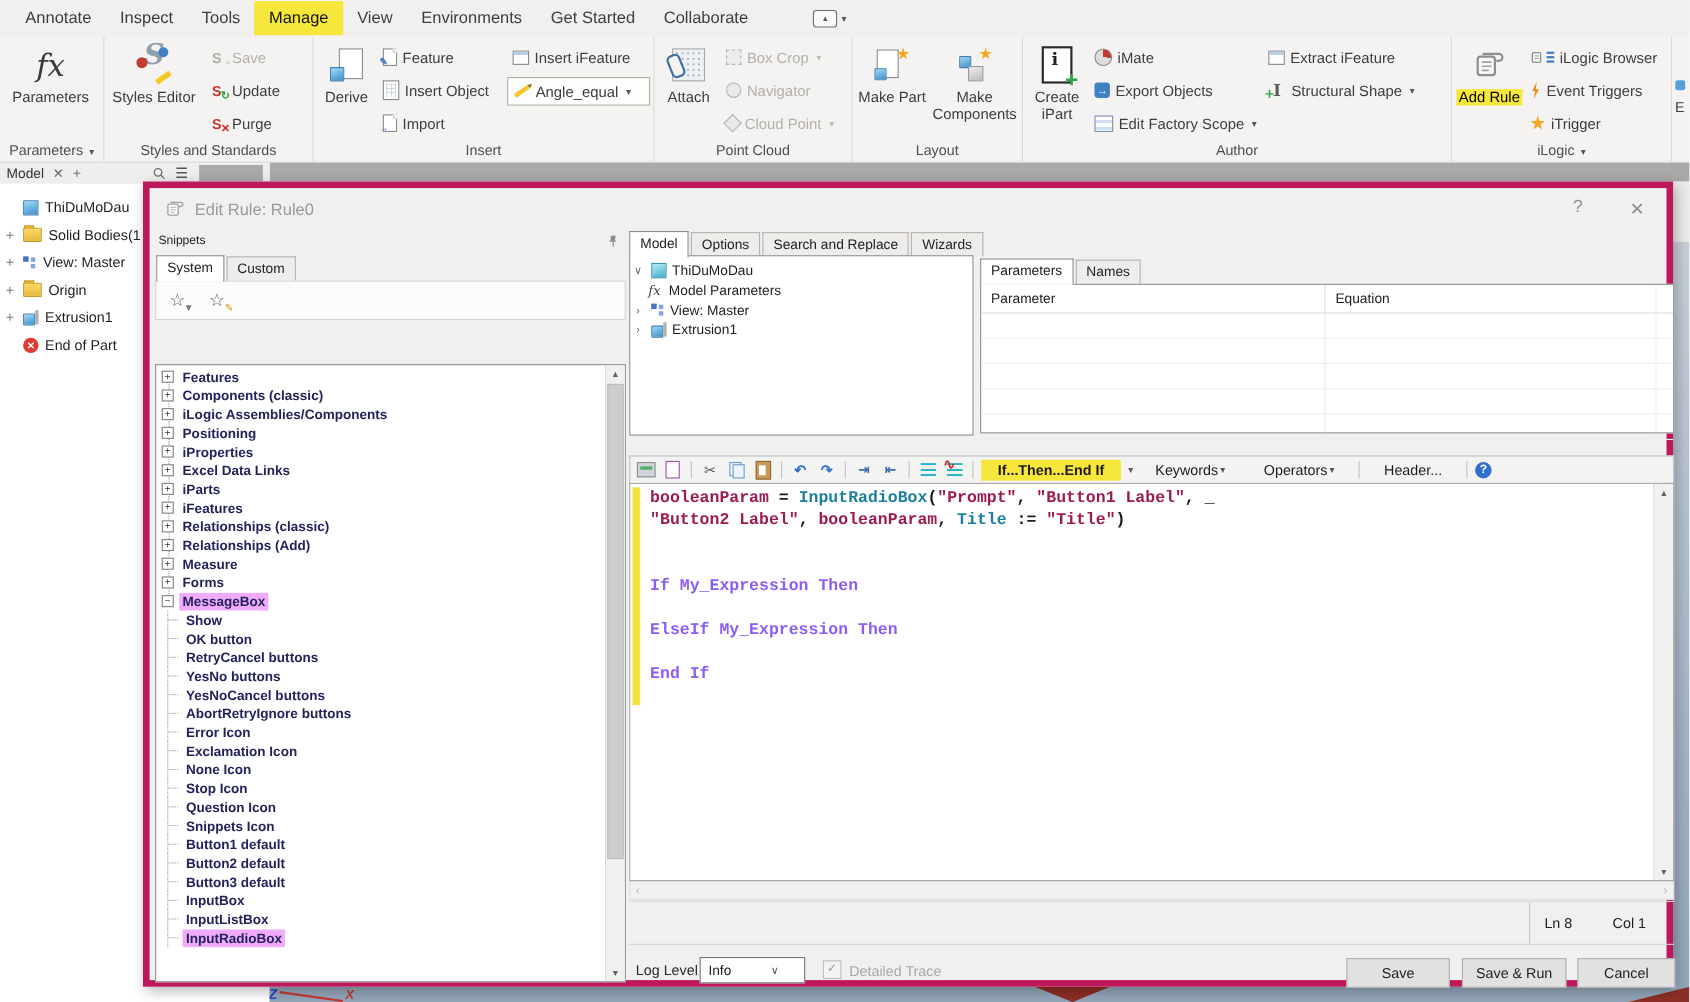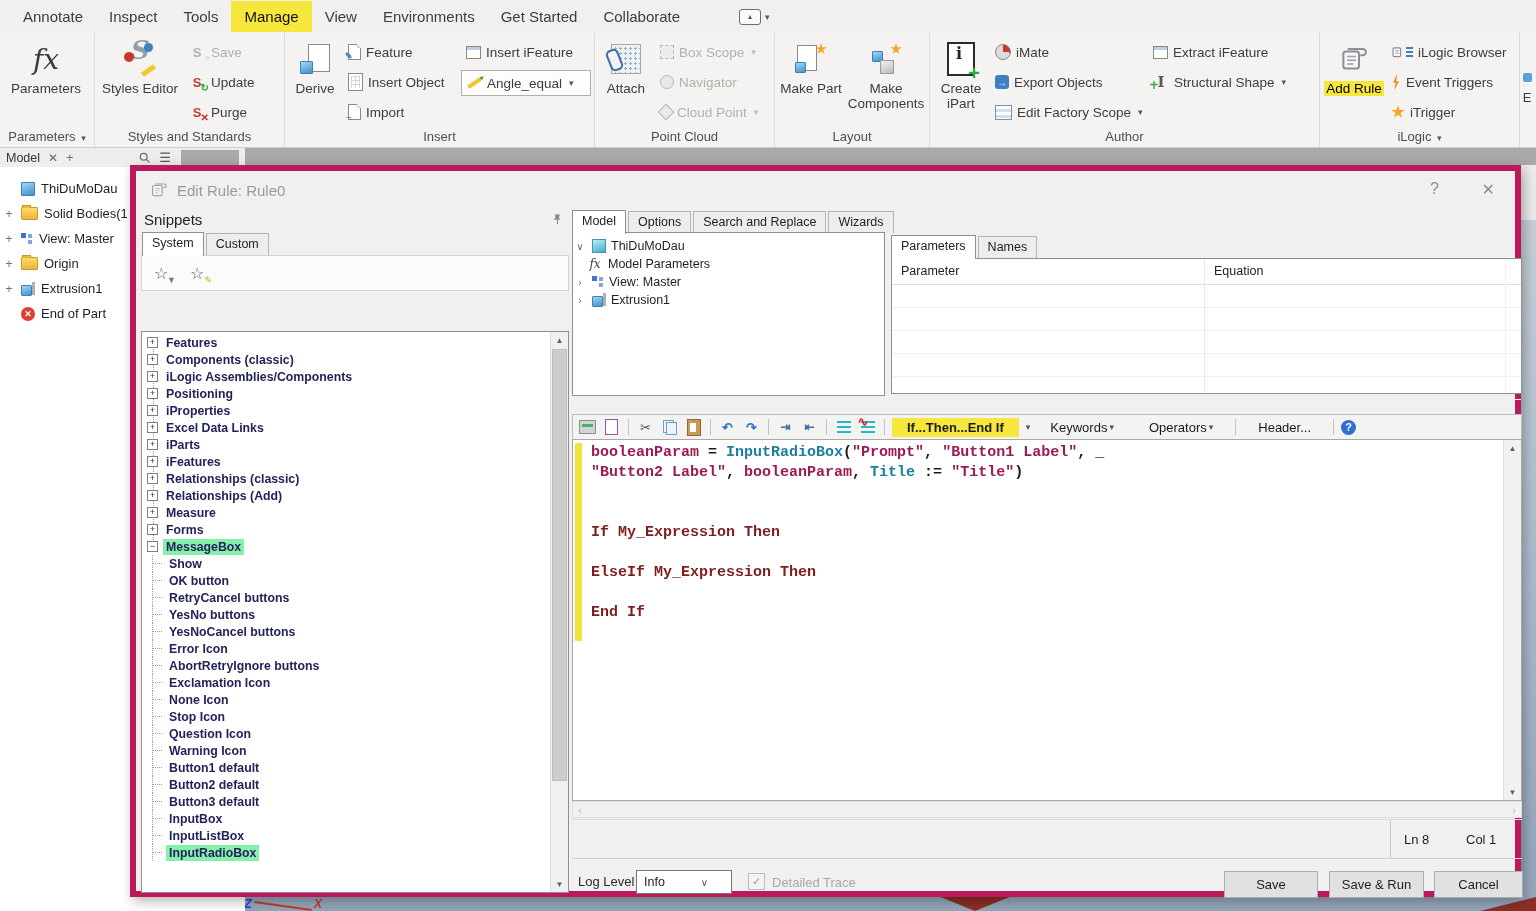--- a/index.html
+++ b/index.html
@@ -117,37 +117,37 @@
   .dialog{position:absolute;left:130px;top:165px;width:1391px;height:732px;background:#f0f0f0;border:6px solid #be185d;box-shadow:3px 4px 12px rgba(0,0,0,.3);box-sizing:border-box;z-index:5}
   .d-title{height:38px;display:flex;align-items:center;padding-left:14px;gap:9px;font-size:15px;color:#9a9a9a}
   .d-help{position:absolute;top:9px;right:76px;font-size:16px;color:#8c8c8c}
   .d-close{position:absolute;top:9px;right:20px;font-size:16px;color:#8c8c8c}
 
   .tab{font-size:12.5px;color:#222;padding:3px 9px 4px;background:#eeedec;border:1px solid #b5b2af;border-bottom:none;margin-right:2px;white-space:nowrap}
   .tab.active{background:#fff;position:relative;z-index:2;border-color:#8f8f8f;padding-bottom:6px;margin-bottom:-1px}
 
   
   .snips{position:absolute;left:5px;top:38px;width:428px;height:684px}
-  .sn-header{height:20px;font-size:15px;color:#222;display:flex;align-items:center;justify-content:space-between;padding:0 6px 0 3px}
+  .sn-header{height:20px;font-size:11px;color:#222;display:flex;align-items:center;justify-content:space-between;padding:0 6px 0 3px}
   .sn-tabs{height:26px;display:flex;align-items:flex-end;padding-left:1px;position:relative;z-index:2}
   .sn-toolbar{height:36px;border:1px solid #d6d4d2;background:#fbfbfa;display:flex;align-items:center;gap:16px;padding-left:12px;box-sizing:border-box;position:relative;z-index:1}
   .starbtn{position:relative;font-size:16px;color:#5a5a5a;width:20px}
   .starbtn .mini{position:absolute;right:-2px;bottom:-2px;font-size:9px}
   .mini.funnel{color:#7a7a7a}
   .mini.pen2{color:#d89a12}
   .sn-list{position:absolute;left:0;top:122px;width:428px;height:562px;background:#fff;border:1px solid #8f8f8f;overflow:hidden;box-sizing:border-box}
   .sn-rows{position:absolute;left:0;top:2px;right:17px;bottom:0;padding-left:4px}
   .sn-rows::before{content:'';position:absolute;left:11px;top:8px;height:206px;border-left:1px dotted #9b9b9b}
   .snip-row{height:17px;display:flex;align-items:center;font-size:12.3px;font-weight:600;color:#23235c;white-space:nowrap;position:relative}
   .snip-row .tg{flex:none}
   .snip-row.top .tg{width:11px;height:11px;border:1px solid #7f7f7f;background:#fff;font-size:9px;line-height:9px;text-align:center;color:#333;margin:0 5px 0 1px;box-sizing:border-box;position:relative;z-index:1;font-weight:normal}
   .snip-row.child .tg{width:13px;height:17px;margin-left:6px;border-left:1px dotted #9b9b9b;position:relative}
   .snip-row.child .tg::after{content:'';position:absolute;top:8px;left:0;width:9px;border-top:1px dotted #9b9b9b}
   .snip-row .lb{padding:1px 3px}
-  .snip-row.hl .lb{background:#86efac}
+  .snip-row.hl .lb{background:#f0abfc}
   .sn-scroll{position:absolute;right:0;top:0;width:17px;height:100%;background:#f0f0f0;border-left:1px solid #dcdcdc}
   .sc-arrow{height:16px;display:flex;align-items:center;justify-content:center;font-size:8px;color:#606060}
   .sc-arrow.bot{position:absolute;bottom:0;left:0;right:0}
   .sc-thumb{position:absolute;left:1px;right:1px;top:17px;height:430px;background:#cdcdcd;border:1px solid #bdbdbd}
 
   
   .mtabs{position:absolute;left:436px;top:40px;display:flex;align-items:flex-end;height:22px}
   .mtree{position:absolute;left:436px;top:61px;width:313px;height:164px;background:#fff;border:1px solid #8f8f8f;box-sizing:border-box;padding-top:4px}
   .mt-row{height:18px;display:flex;align-items:center;font-size:12.5px;color:#1e1e1e;gap:5px;white-space:nowrap}
   .mt-caret{width:14px;text-align:center;color:#666;font-size:10px;flex:none}
@@ -181,21 +181,21 @@
   .blue{color:#2f6fd0;font-weight:bold}
   .teal-lines{width:14px;height:12px;background:repeating-linear-gradient(#2ab6c9 0 2px,transparent 2px 5px)}
   .teal-lines.red-s{position:relative}
   .teal-lines.red-s::after{content:'∿';position:absolute;left:-3px;top:-7px;color:#d02b2b;font-weight:bold;font-size:13px}
   .indent-ic{font-size:12px;color:#3f6fae;font-weight:bold}
   .helpc{width:15px;height:15px;border-radius:50%;background:#2e6fd0;color:#fff;font-size:11px;font-weight:bold;display:flex;align-items:center;justify-content:center}
 
   .codearea{position:absolute;left:436px;top:268px;width:950px;height:362px;background:#fff;border:1px solid #a8a8a8;box-sizing:border-box;overflow:hidden}
   .modbar{position:absolute;left:2px;top:3px;width:7px;height:198px;background:#f3e23c}
   .code-lines{position:absolute;left:18px;top:3px;font-family:"Liberation Mono","DejaVu Sans Mono",monospace;font-size:15px;font-weight:bold;line-height:20px;white-space:pre}
-  .c-m{color:#9b1b52}.c-f{color:#1b7f9e}.c-k{color:#1a1a1a}.c-r{color:#7f1d1d}
+  .c-m{color:#9b1b52}.c-f{color:#1b7f9e}.c-k{color:#1a1a1a}.c-r{color:#8b5cf6}
   .code-vscroll{position:absolute;right:0;top:0;width:17px;height:100%;background:#f1f1f1;border-left:1px solid #e0e0e0}
   .code-hscroll{position:absolute;left:436px;top:630px;width:950px;height:17px;background:#f1f1f1;border:1px solid #dedede;display:flex;justify-content:space-between;align-items:center;padding:0 5px;box-sizing:border-box;color:#b5b5b5;font-size:11px}
 
   .statusrow{position:absolute;left:436px;top:648px;width:950px;height:40px;border-top:1px solid #dadada;border-bottom:1px solid #d2d2d2;box-sizing:border-box}
   .st-sep{position:absolute;left:818px;top:0;bottom:0;border-left:1px solid #c9c9c9}
   .st-ln{position:absolute;left:832px;top:12px;font-size:13px;color:#1e1e1e}
   .st-col{position:absolute;left:894px;top:12px;font-size:13px;color:#1e1e1e}
 
   .f-label{position:absolute;left:442px;top:703px;font-size:13px;color:#2a2a2a}
   .f-select{position:absolute;left:500px;top:699px;width:96px;height:24px;border:1px solid #767676;background:#fff;font-size:12.5px;color:#1e1e1e;display:flex;align-items:center;justify-content:space-between;padding:0 23px 0 7px;box-sizing:border-box}
@@ -336,21 +336,21 @@
           <div class="bic">
             <span class="attach-ic">
                 <span class="clip"></span>
               </span>
           </div>
           <div class="bb-label">Attach</div>
         </div>
         <div class="scol">
           <div class="sbtn dis">
             <span class="crop-ic"></span>
-            <span>Box Scope</span>
+            <span>Box Crop</span>
               <span class="dd">▾</span>
           </div>
           <div class="sbtn dis">
             <span class="nav-ic"></span>
             <span>Navigator</span>
           </div>
           <div class="sbtn dis">
             <span class="cloud-ic"></span>
             <span>Cloud Point</span>
               <span class="dd">▾</span>
@@ -619,45 +619,45 @@
             <div class="snip-row child">
               <span class="tg"></span>
               <span class="lb">YesNo buttons</span>
             </div>
             <div class="snip-row child">
               <span class="tg"></span>
               <span class="lb">YesNoCancel buttons</span>
             </div>
             <div class="snip-row child">
               <span class="tg"></span>
+              <span class="lb">AbortRetryIgnore buttons</span>
+            </div>
+            <div class="snip-row child">
+              <span class="tg"></span>
               <span class="lb">Error Icon</span>
             </div>
             <div class="snip-row child">
               <span class="tg"></span>
-              <span class="lb">AbortRetryIgnore buttons</span>
-            </div>
-            <div class="snip-row child">
-              <span class="tg"></span>
               <span class="lb">Exclamation Icon</span>
             </div>
             <div class="snip-row child">
               <span class="tg"></span>
               <span class="lb">None Icon</span>
             </div>
             <div class="snip-row child">
               <span class="tg"></span>
               <span class="lb">Stop Icon</span>
             </div>
             <div class="snip-row child">
               <span class="tg"></span>
               <span class="lb">Question Icon</span>
             </div>
             <div class="snip-row child">
               <span class="tg"></span>
-              <span class="lb">Warning Icon</span>
+              <span class="lb">Snippets Icon</span>
             </div>
             <div class="snip-row child">
               <span class="tg"></span>
               <span class="lb">Button1 default</span>
             </div>
             <div class="snip-row child">
               <span class="tg"></span>
               <span class="lb">Button2 default</span>
             </div>
             <div class="snip-row child">

